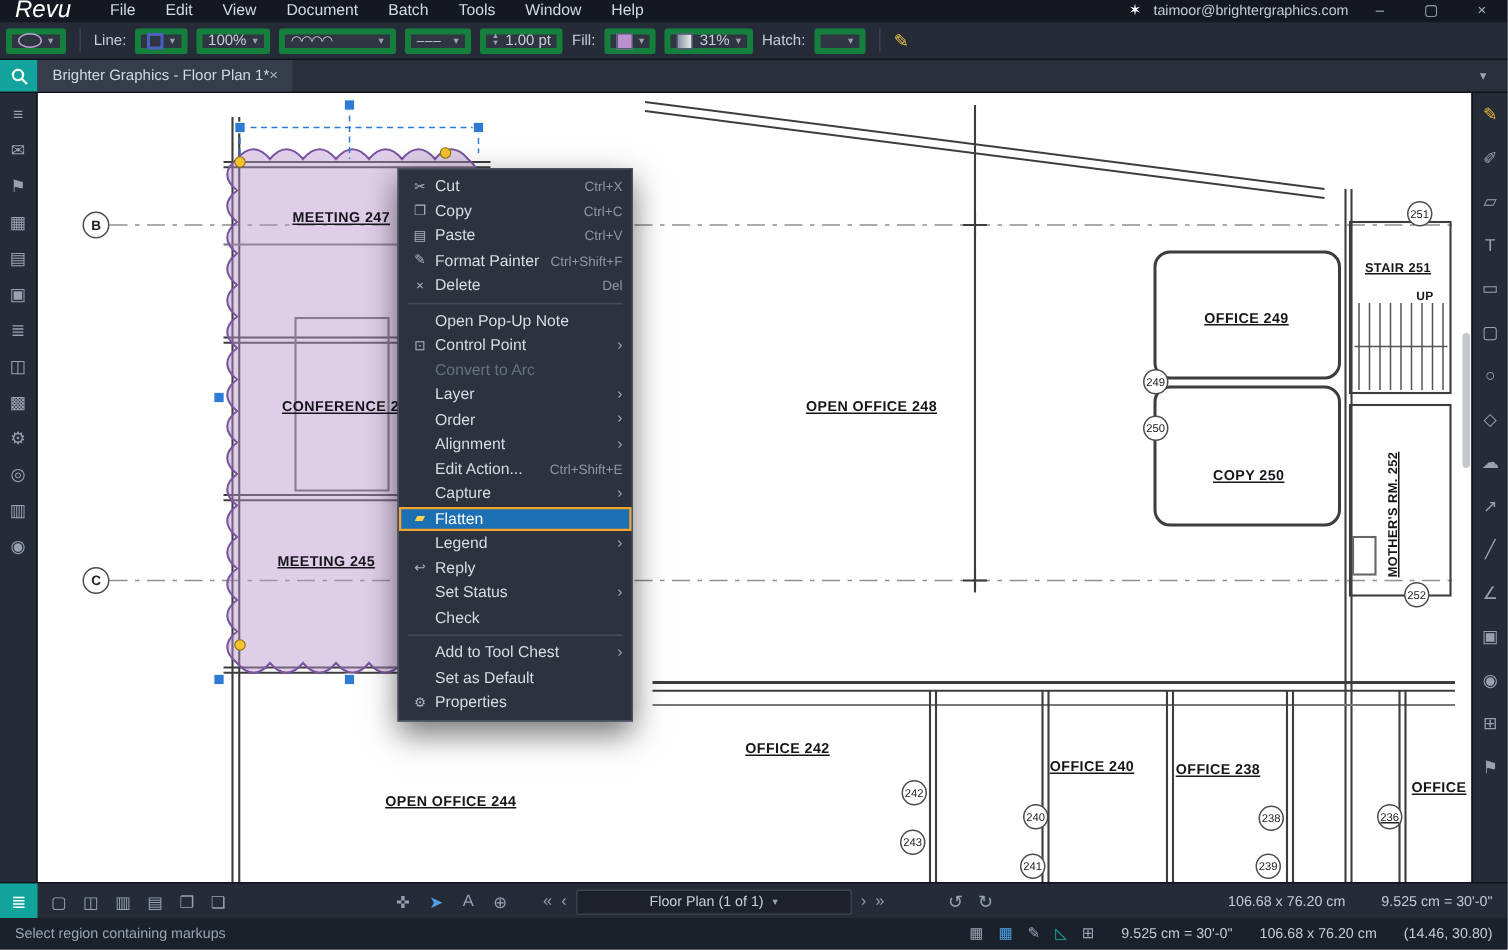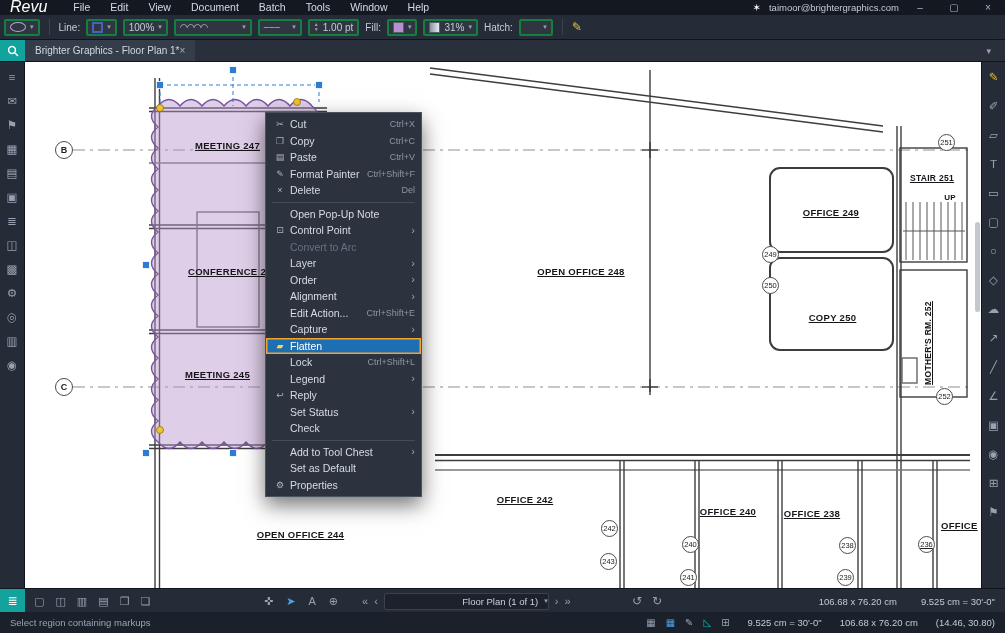--- a/index.html
+++ b/index.html
@@ -11,21 +11,21 @@
   .menubar{position:absolute;top:0;left:0;right:0;height:15px;background:#141921;display:flex;align-items:center;color:#d4dae4;font-size:10.5px;z-index:40;}
   .logo{font-weight:normal;font-style:italic;margin:0 16px 1px 10px;font-size:16px;color:#fff;}
   .menu-item{padding:0 10px;line-height:15px;}
   .menubar-right{margin-left:auto;display:flex;align-items:center;gap:8px;padding-right:4px;}
   .brand-ic{color:#fff;font-size:10px;}
   .account{font-size:9.5px;color:#c3cad6;}
   .win-btn{width:26px;text-align:center;color:#aeb6c4;font-size:10px;}
 
   
   .toolbar{position:absolute;top:15px;left:0;right:0;height:25px;background:#262c37;display:flex;align-items:center;gap:6px;padding:0 4px;color:#c6cdd9;font-size:10px;border-bottom:1px solid #10141b;z-index:40;}
-  .dd{height:17px;background:#2f3642;border:2px solid #15803d;border-radius:2px;display:flex;align-items:center;gap:4px;padding:0 4px;}
+  .dd{height:17px;background:#2f3642;border:4px solid #15803d;border-radius:2px;display:flex;align-items:center;gap:4px;padding:0 4px;}
   .chev{font-size:7px;color:#9aa3b3;}
   .swatch{width:11px;height:11px;border:1px solid #555e6e;flex:none;}
   .swatch.line-c{border:2.5px solid #4a5fc0;background:transparent;}
   .swatch.fill-c{background:#b98fd0;}
   .swatch.grad{background:linear-gradient(90deg,#8a93a3,#e8ebef);}
   .sep-v{width:1px;height:16px;background:#3a4250;margin:0 3px;}
   .tool-ellipse{width:16px;height:10px;border:1.4px solid #b9a0d6;border-radius:50%;}
   .stepper-arrows{display:flex;flex-direction:column;font-size:5px;color:#9aa3b3;line-height:5px;}
   .pen-ic{color:#e8c547;font-size:12px;}
   .style-prev{font-size:9px;letter-spacing:-1px;color:#c6cdd9;}
@@ -66,21 +66,21 @@
   .cm-row.selected{background:#1d6fb4;box-shadow:inset 0 0 0 1.5px #f2a32e;color:#fff;}
   .cm-row.selected .cm-ic{color:#ffd34d;}
 
   
   .bottombar{position:absolute;left:0;right:0;top:588px;height:24px;background:#262c37;border-top:1px solid #10141b;color:#97a1b2;z-index:40;}
   .bb-teal{position:absolute;left:0;top:0;width:25px;height:24px;background:#11a39c;color:#fff;display:flex;align-items:center;justify-content:center;font-size:12px;}
   .bb-views{position:absolute;left:34px;top:0;height:24px;display:flex;gap:11px;align-items:center;font-size:11px;}
   .bb-tools{position:absolute;left:264px;top:0;height:24px;display:flex;gap:13px;align-items:center;font-size:11px;}
   .bb-tools .active{color:#4da3e8;}
   .bb-nav{position:absolute;left:362px;top:0;height:24px;display:flex;align-items:center;gap:6px;font-size:11px;}
-  .page-pill{width:165px;height:17px;background:#1c212b;border:1px solid #3a4250;border-radius:2px;color:#c9d0db;font-size:9.5px;display:flex;align-items:center;justify-content:flex-end;gap:6px;}
+  .page-pill{width:184px;height:17px;background:#1c212b;border:1px solid #3a4250;border-radius:2px;color:#c9d0db;font-size:9.5px;display:flex;align-items:center;justify-content:center;gap:6px;}
   .bb-hist{position:absolute;left:632px;top:0;height:24px;display:flex;gap:10px;align-items:center;font-size:12px;}
   .bb-right{position:absolute;right:10px;top:0;height:24px;display:flex;gap:24px;align-items:center;color:#c3cad6;font-size:9.5px;}
 
   
   .statusbar{position:absolute;left:0;right:0;top:612px;height:21px;background:#1b212b;display:flex;align-items:center;color:#9aa3b2;font-size:9.5px;padding:0 10px;z-index:40;}
   .sb-right{margin-left:auto;display:flex;align-items:center;gap:18px;}
   .sb-icons{display:flex;gap:10px;font-size:10px;}
   .sb-icons .on{color:#4da3e8;}
   .sb-icons .on2{color:#12b3a8;}
   .sb-val{color:#c3cad6;}
@@ -397,25 +397,20 @@
       <span class="cm-ic"></span>
       <span class="cm-lb">Capture</span>
       <span class="cm-ch">›</span>
     </div>
     <div class="cm-row selected">
       <span class="cm-ic">▰</span>
       <span class="cm-lb">Flatten</span>
     </div>
     <div class="cm-row">
       <span class="cm-ic"></span>
-      <span class="cm-lb">Lock</span>
-      <span class="cm-sc">Ctrl+Shift+L</span>
-    </div>
-    <div class="cm-row">
-      <span class="cm-ic"></span>
       <span class="cm-lb">Legend</span>
       <span class="cm-ch">›</span>
     </div>
     <div class="cm-row">
       <span class="cm-ic">↩</span>
       <span class="cm-lb">Reply</span>
     </div>
     <div class="cm-row">
       <span class="cm-ic"></span>
       <span class="cm-lb">Set Status</span>

